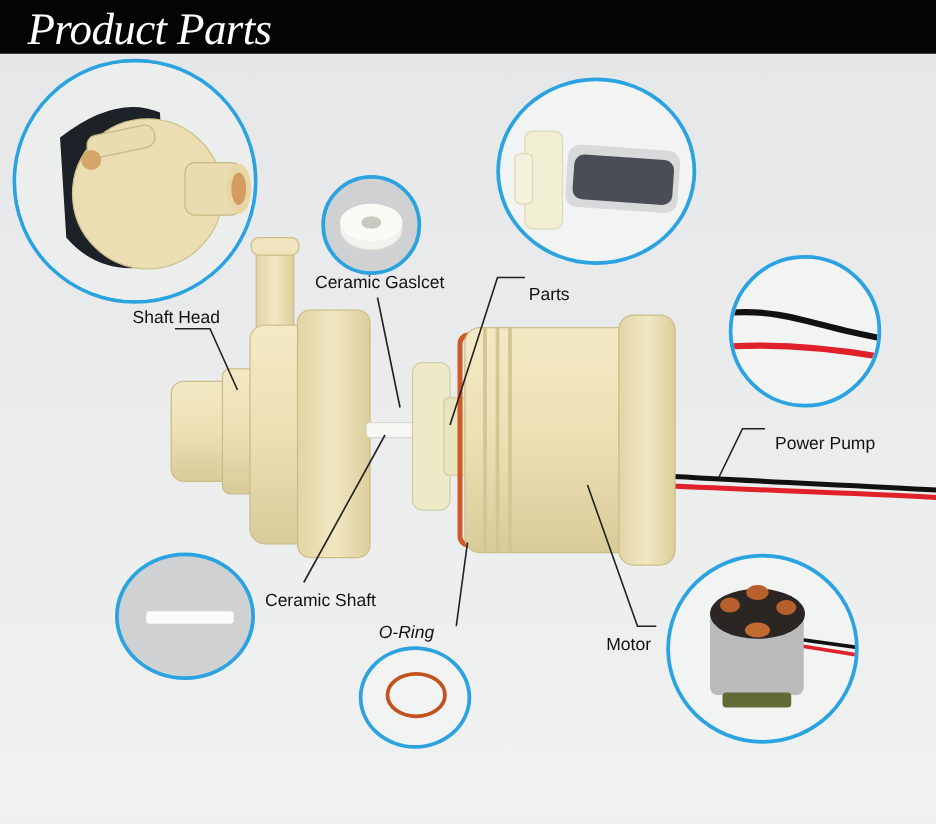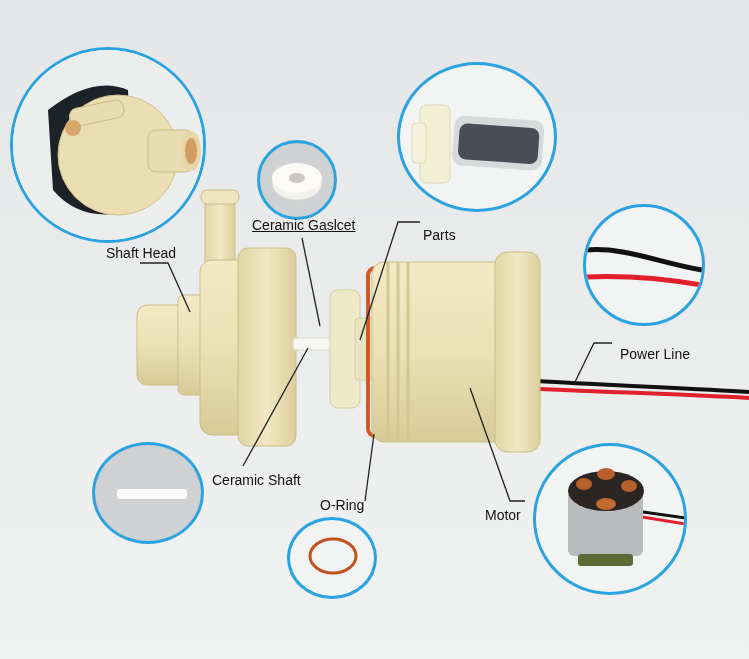--- a/index.html
+++ b/index.html
@@ -8,20 +8,23 @@
     .header { position: absolute; left: 0; top: 0; width: 749px; height: 43px; background: #030405; }
     .title { position: absolute; left: 22px; top: 2px; color: #ffffff; font-family: "Liberation Serif", serif; font-style: italic; font-size: 36px; letter-spacing: -0.5px; }
     .circle { position: absolute; border-radius: 50%; border: 3px solid #2aa3e0; overflow: hidden; background: #f2f3f3; }
     .label { position: absolute; font-size: 14px; color: #111; white-space: nowrap; }
     svg.overlay { position: absolute; left: 0; top: 0; }
   </style>
 </head>
 <body>
 
 <div class="stage">
+  <div class="header">
+    <div class="title">Product Parts</div>
+  </div>
 
   <svg class="overlay" width="749" height="659">
     <defs>
       <linearGradient id="beige" x1="0" y1="0" x2="0" y2="1">
         <stop offset="0" stop-color="#f3e9c4"></stop>
         <stop offset="0.5" stop-color="#ece0b4"></stop>
         <stop offset="1" stop-color="#d9cb98"></stop>
       </linearGradient>
       <linearGradient id="beigeH" x1="0" y1="0" x2="1" y2="0">
         <stop offset="0" stop-color="#e2d5a5"></stop>
@@ -127,19 +130,19 @@
       <ellipse cx="70" cy="45" rx="38" ry="20" fill="#2b2623"></ellipse>
       <ellipse cx="48" cy="38" rx="8" ry="6" fill="#b8602c"></ellipse>
       <ellipse cx="70" cy="28" rx="9" ry="6" fill="#b8602c"></ellipse>
       <ellipse cx="93" cy="40" rx="8" ry="6" fill="#b8602c"></ellipse>
       <ellipse cx="70" cy="58" rx="10" ry="6" fill="#c26a32"></ellipse>
       <rect x="42" y="108" width="55" height="12" rx="3" fill="#5f6a34"></rect>
     </svg>
   </div>
 
   <div class="label" style="left:106px;top:245px;">Shaft Head</div>
-  <div class="label" style="left:252px;top:217px;text-decoration:underline;">Ceramic Gaslcet</div>
+  <div class="label" style="left:252px;top:217px;">Ceramic Gaslcet</div>
   <div class="label" style="left:423px;top:227px;">Parts</div>
-  <div class="label" style="left:620px;top:346px;">Power Line</div>
+  <div class="label" style="left:620px;top:346px;">Power Pump</div>
   <div class="label" style="left:212px;top:472px;text-align:right;">Ceramic Shaft</div>
-  <div class="label" style="left:320px;top:497px;">O-Ring</div>
+  <div class="label" style="left:303px;top:497px;font-style:italic;">O-Ring</div>
   <div class="label" style="left:485px;top:507px;text-align:center;">Motor</div>
 </div>
 
 </body></html>

